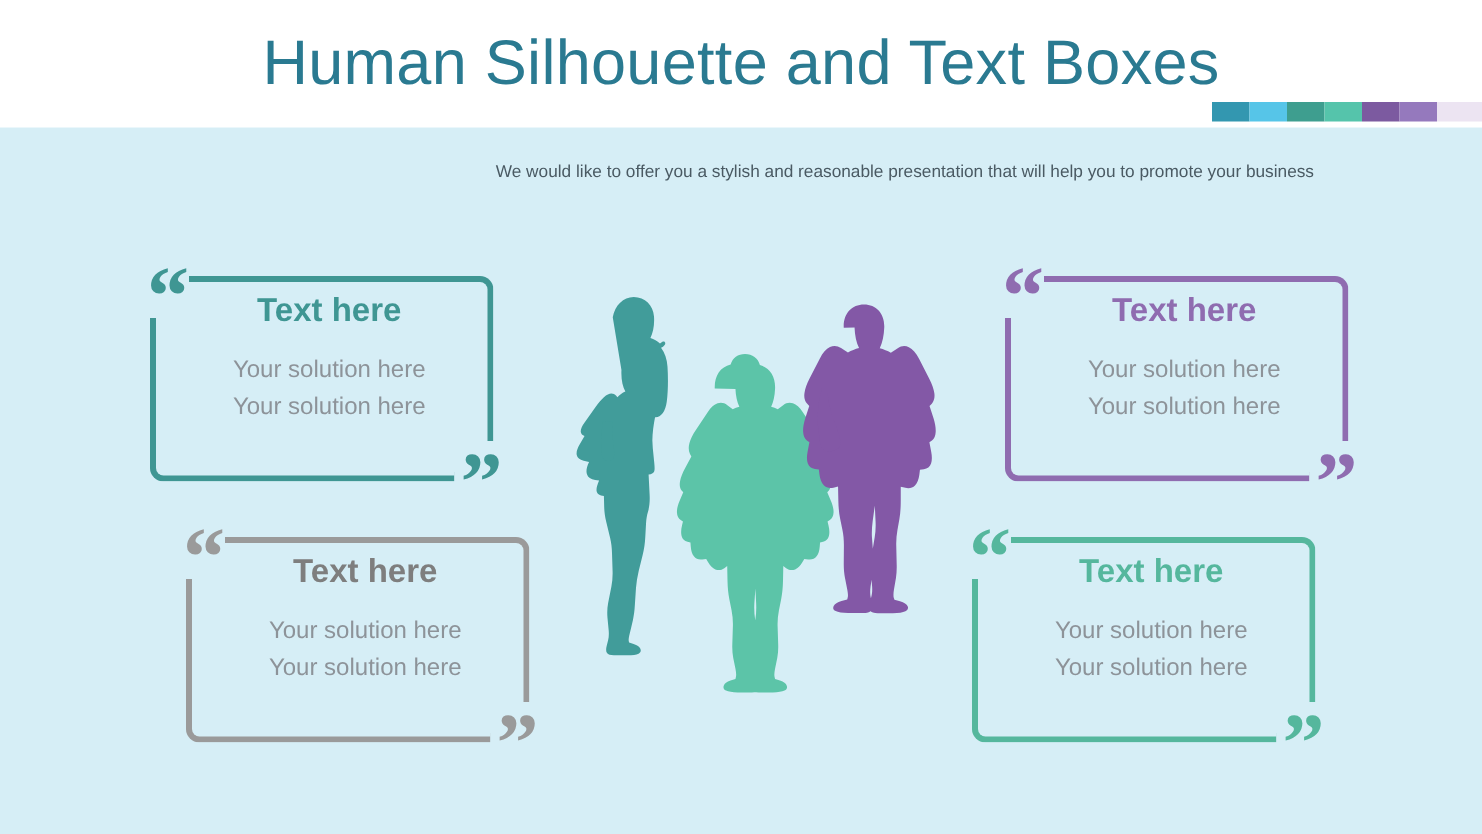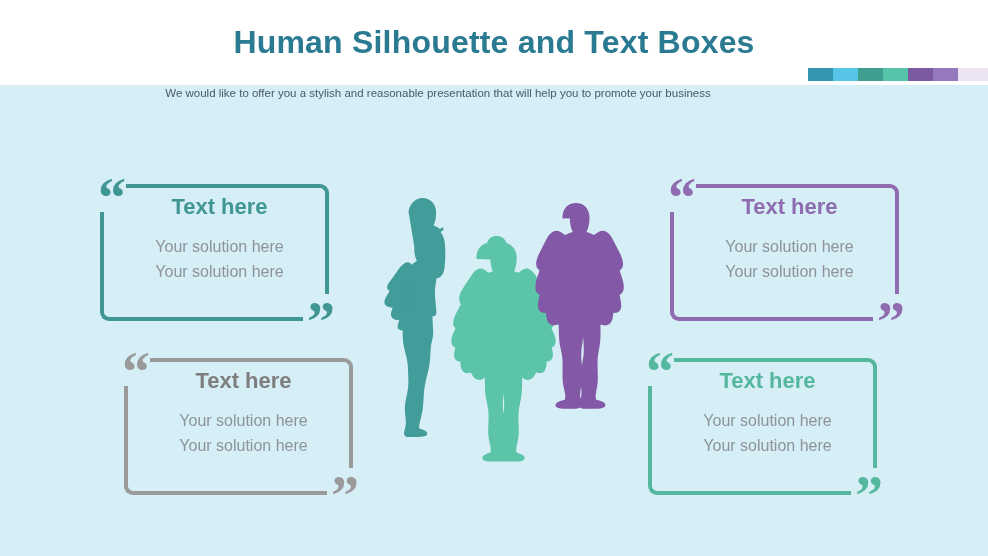--- a/index.html
+++ b/index.html
@@ -23,43 +23,43 @@
     position:absolute;
     left:0; top:0;
     width:988px; height:85px;
     background:#ffffff;
   }
   #slide-title {
     position:absolute;
     left:0; top:22px;
     width:988px;
     text-align:center;
-    font-size:32px;
-    font-weight:bold;
+    font-size:42px;
+    font-weight:normal;
     letter-spacing:.2px;
     color:#2a7a91;
     line-height:40px;
     white-space:nowrap;
   }
 
   
   #accent-bar {
     position:absolute;
     left:808px; top:68px;
     width:180px; height:13px;
     display:flex;
   }
   #accent-bar span { display:block; height:100%; }
 
   
   #subtitle {
     position:absolute;
-    left:0; top:85px;
+    left:0; top:107px;
     width:876px;
-    text-align:center;
+    text-align:right;
     font-size:11.5px;
     color:#4a5a63;
     line-height:16px;
     white-space:nowrap;
   }
 
   
   .quote-box {
     position:absolute;
     width:245px;

